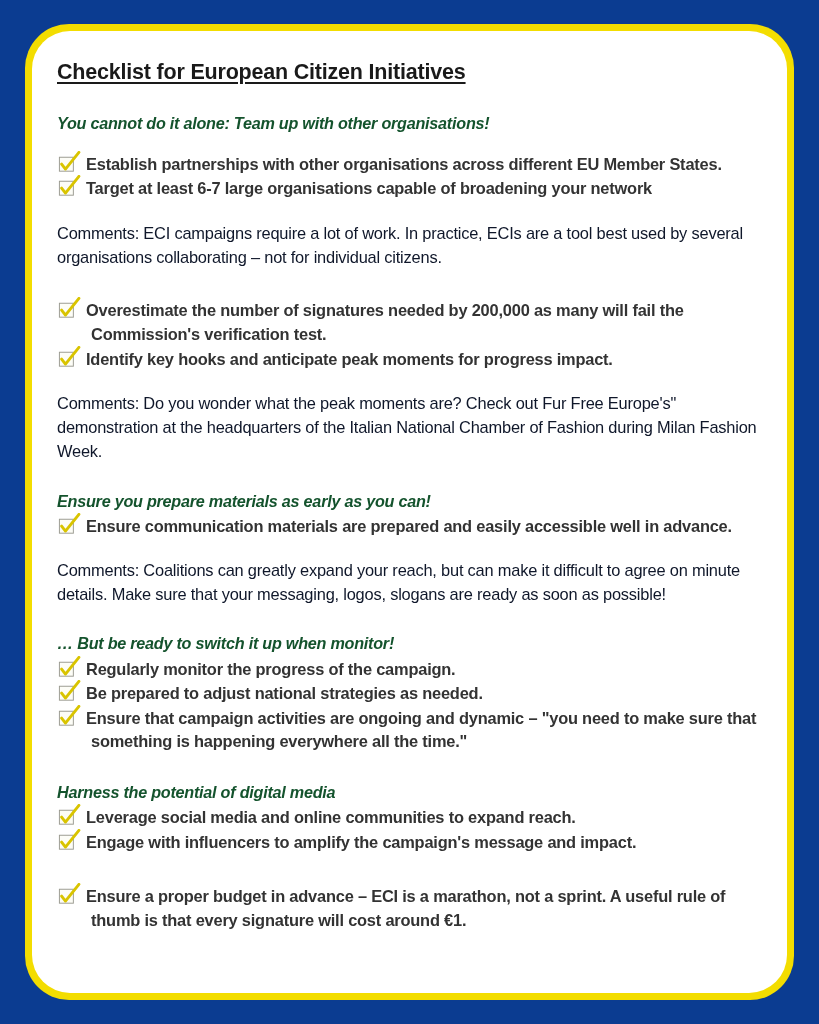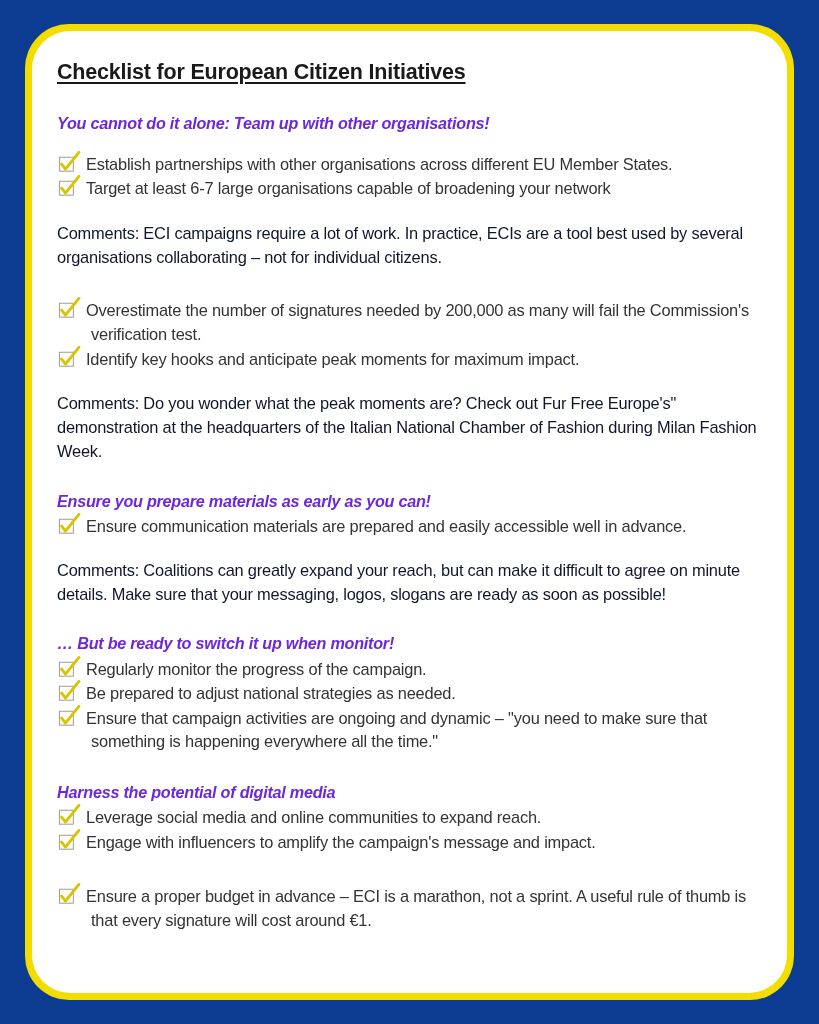--- a/index.html
+++ b/index.html
@@ -57,21 +57,21 @@
     line-height: 1.2;
   }
 
   .section {
     margin-top: 0;
   }
   .section-heading {
     font-size: 16.2px;
     font-weight: bold;
     font-style: italic;
-    color: #6d28d9;
+    color: #14532d;
     letter-spacing: -0.25px;
     margin: 0 0 0 3px;
     line-height: 1.3;
   }
 
   .gap-lg   { height: 27px; }
   .gap-md   { height: 19px; }
   .gap-xxs  { height: 3px; }
 
   ul.checklist {
@@ -97,20 +97,21 @@
     height: 25px;
     display: block;
   }
   li.check-item .txt {
     display: block;
     text-indent: 0;
   }
   li.check-item .txt.hang {
     padding-left: 5px;
     text-indent: -5px;
+    font-weight: bold;
   }
 
   .comment {
     font-size: 16.4px;
     color: #0f172a;
     line-height: 1.47;
     letter-spacing: -0.2px;
     margin: 0 0 0 3px;
     max-width: 700px;
   }
@@ -157,21 +158,21 @@
                     <rect x="2.5" y="6.5" width="14.5" height="14.5" fill="#FDFDF7" stroke="#9A9A90" stroke-width="1"></rect>
                     <path d="M4.8 13.6 L8.8 18.8 L22.8 1.4" fill="none" stroke="#D9C400" stroke-width="3" stroke-linecap="round" stroke-linejoin="round"></path>
                   </svg></span>
                 <span class="txt hang">Overestimate the number of signatures needed by 200,000 as many will fail the Commission's verification test.</span>
               </li>
               <li class="check-item">
                 <span class="cb"><svg width="25" height="25" viewBox="0 0 26 26" aria-hidden="true">
                     <rect x="2.5" y="6.5" width="14.5" height="14.5" fill="#FDFDF7" stroke="#9A9A90" stroke-width="1"></rect>
                     <path d="M4.8 13.6 L8.8 18.8 L22.8 1.4" fill="none" stroke="#D9C400" stroke-width="3" stroke-linecap="round" stroke-linejoin="round"></path>
                   </svg></span>
-                <span class="txt hang">Identify key hooks and anticipate peak moments for maximum impact.</span>
+                <span class="txt hang">Identify key hooks and anticipate peak moments for progress impact.</span>
               </li>
             </ul>
             <div class="gap-md"></div>
             <p class="comment">Comments: Do you wonder what the peak moments are? Check out Fur Free Europe's" demonstration at the headquarters of the Italian National Chamber of Fashion during Milan Fashion Week.</p>
           </div>
           <div class="gap-lg"></div>
           <div class="section">
             <div class="section-heading">Ensure you prepare materials as early as you can!</div>
             <div class="gap-xxs"></div>
             <ul class="checklist">

